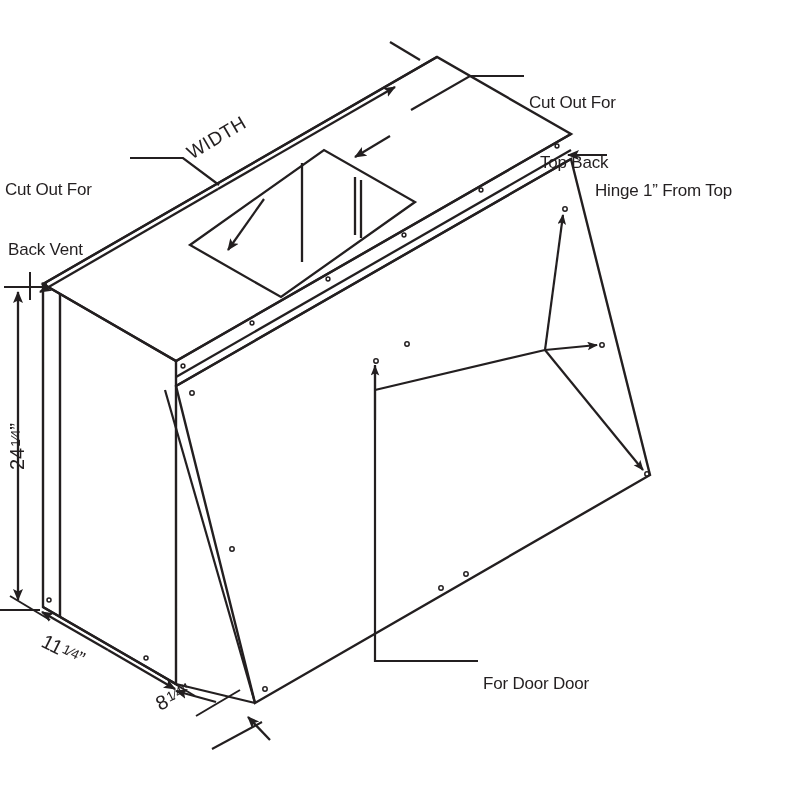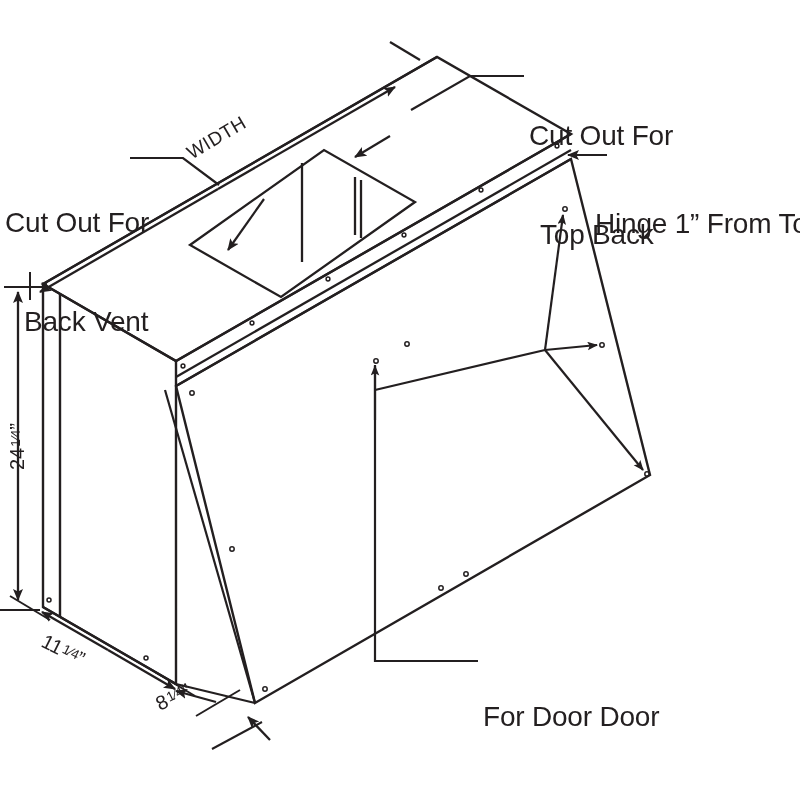--- a/index.html
+++ b/index.html
@@ -19,21 +19,21 @@
     position: absolute;
     left: 0;
     top: 0;
     width: 800px;
     height: 800px;
   }
   .lbl {
     position: absolute;
     color: #231f20;
     font-family: "Liberation Sans", sans-serif;
-    font-size: 28px;
+    font-size: 17px;
     line-height: 1.18;
     white-space: pre;
     letter-spacing: -0.2px;
   }
   .lbl-dim {
     position: absolute;
     color: #231f20;
     font-family: "Liberation Sans", sans-serif;
     font-size: 20px;
     white-space: pre;
@@ -197,21 +197,21 @@
 
       <path d="M 216,702 L 176,691" marker-end="url(#ah)"></path>
       <path d="M 270,740 L 248,717" marker-end="url(#ah)"></path>
       <path d="M 196,716 L 240,690" stroke-width="2.0"></path>
       <path d="M 212,749 L 262,722" stroke-width="2.0"></path>
     </g>
   </svg>
 
   <div class="lbl" id="lbl-back-vent">
     <div>Cut Out For</div>
-    <div style="padding-left:3px;margin-left:16px;">Back Vent</div>
+    <div style="padding-left:3px;">Back Vent</div>
   </div>
 
   <div class="lbl" id="lbl-top-vent">
     <div>Cut Out For</div>
     <div style="padding-left:11px;">Top Back</div>
   </div>
 
   <div class="lbl" id="lbl-hinge">
     <div>Hinge 1” From Top</div>
   </div>

